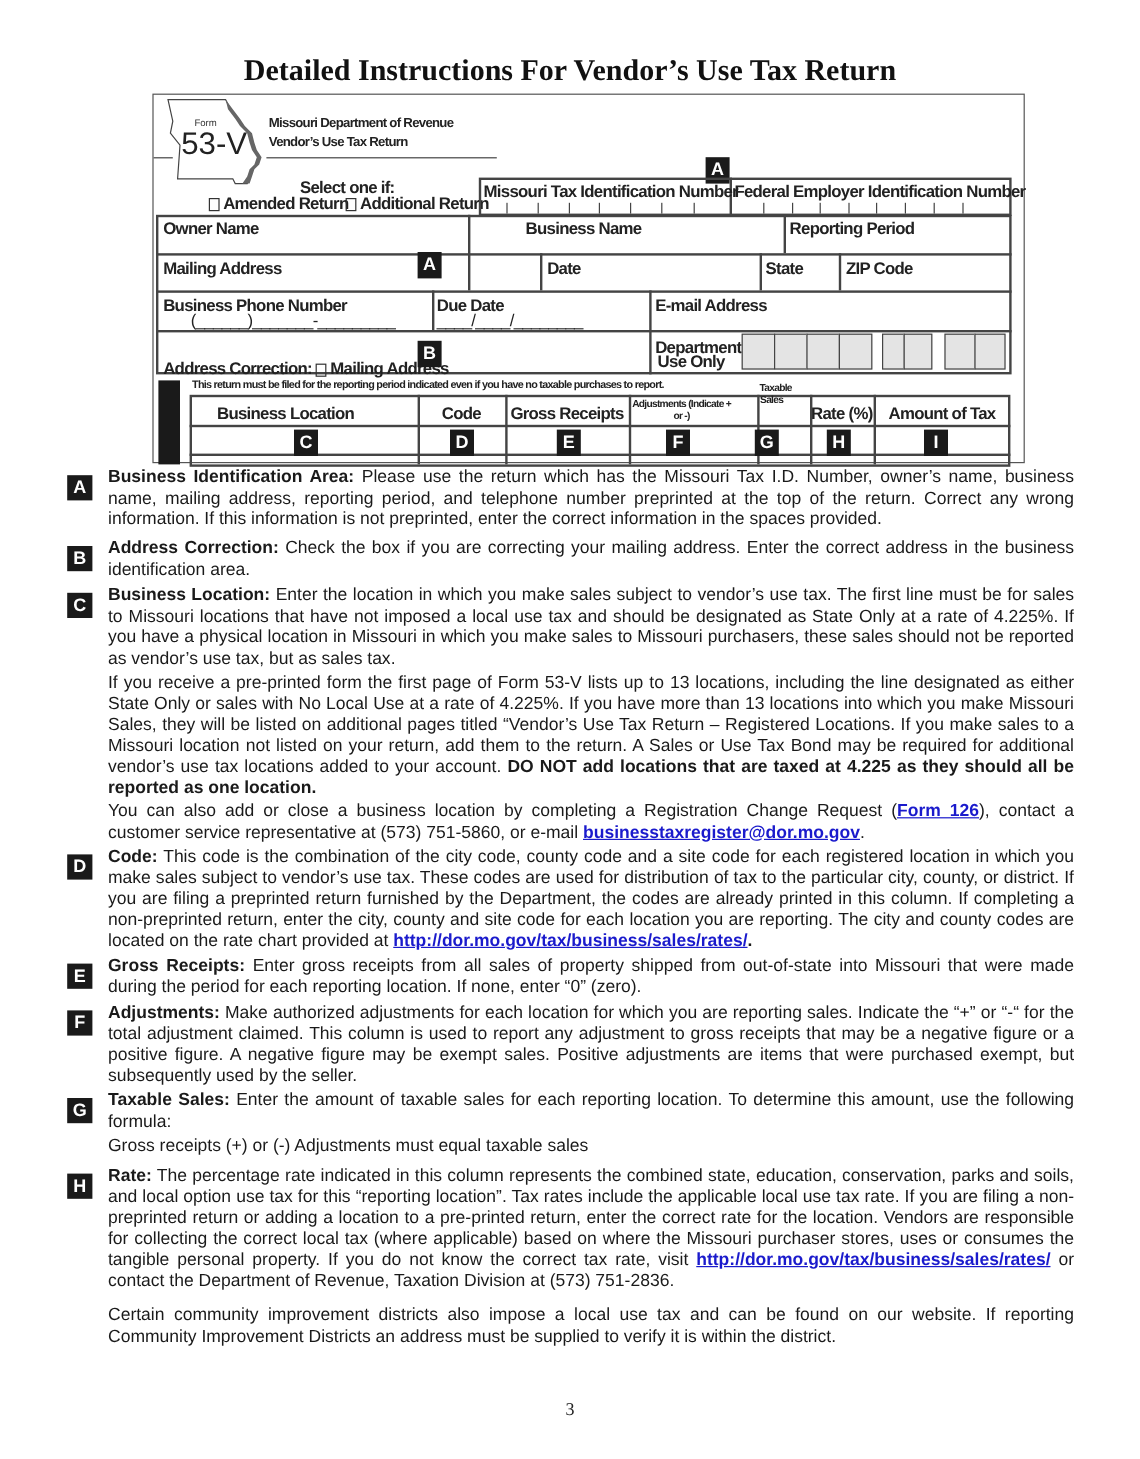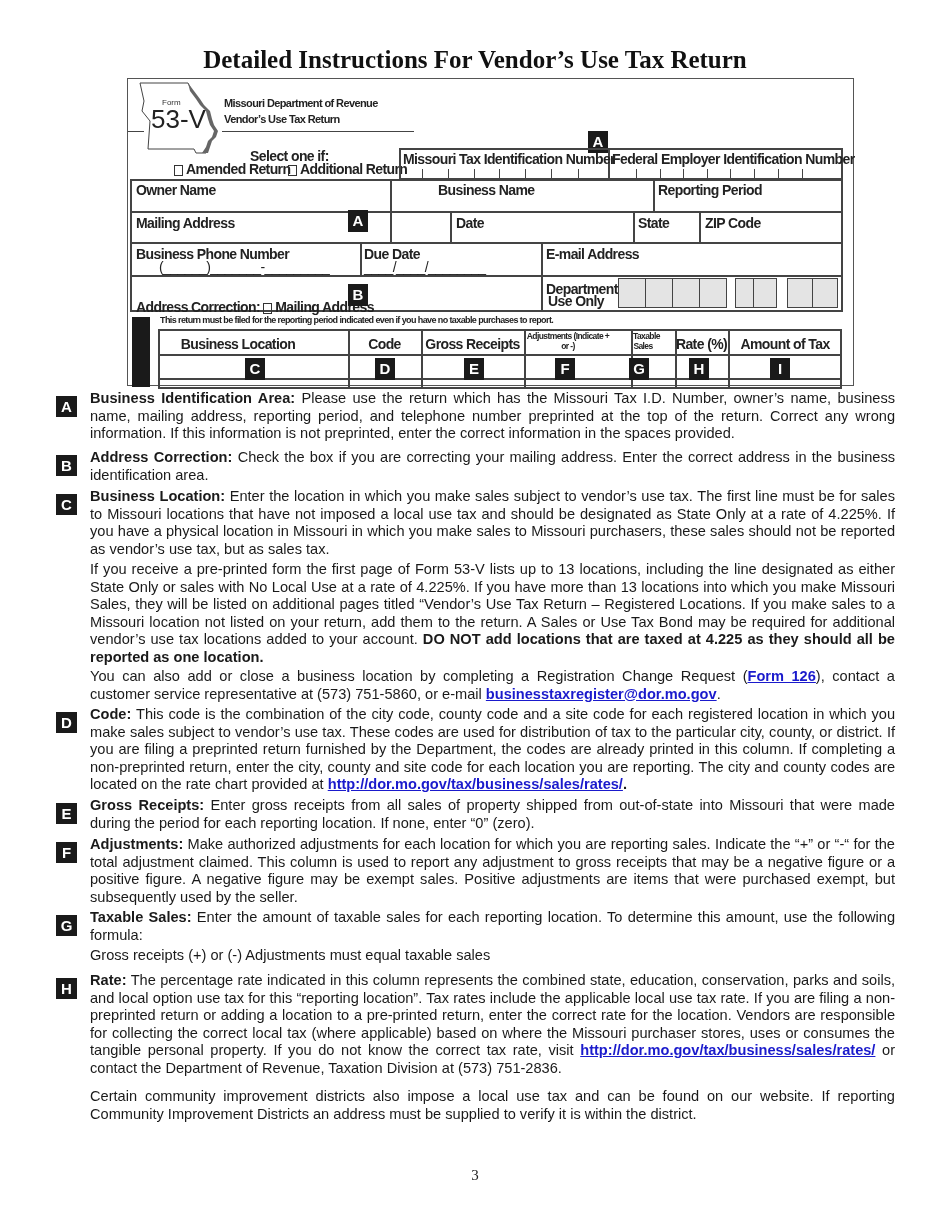--- a/index.html
+++ b/index.html
@@ -118,21 +118,21 @@
   <div class="vline" style="left:293px;top:250px;height:58px;"></div>
   <div class="vline" style="left:396px;top:250px;height:58px;"></div>
   <div class="vline" style="left:503px;top:250px;height:58px;"></div>
   <div class="vline" style="left:547px;top:250px;height:58px;"></div>
   <div class="vline" style="left:600px;top:250px;height:58px;"></div>
 
   <div class="flabel" style="left:30px;top:257px;width:160px;text-align:center;">Business Location</div>
   <div class="flabel" style="left:220px;top:257px;width:73px;text-align:center;">Code</div>
   <div class="flabel" style="left:293px;top:257px;width:103px;text-align:center;">Gross Receipts</div>
   <div class="flabel" style="left:398px;top:252px;width:84px;text-align:center;white-space:normal;line-height:10px;font-size:8.5px;">Adjustments (Indicate + or -)</div>
-  <div class="flabel" style="left:505px;top:252px;width:20px;text-align:center;white-space:normal;line-height:10px;font-size:8.5px;">Taxable Sales</div>
+  <div class="flabel" style="left:505px;top:239px;width:20px;text-align:center;white-space:normal;line-height:10px;font-size:8.5px;">Taxable Sales</div>
   <div class="flabel" style="left:547px;top:257px;width:53px;text-align:center;">Rate (%)</div>
   <div class="flabel" style="left:600px;top:257px;width:114px;text-align:center;">Amount of Tax</div>
 
   <div class="badge" style="left:117px;top:279px;">C</div>
   <div class="badge" style="left:247px;top:279px;">D</div>
   <div class="badge" style="left:336px;top:279px;">E</div>
   <div class="badge" style="left:427px;top:279px;">F</div>
   <div class="badge" style="left:501px;top:279px;">G</div>
   <div class="badge" style="left:561px;top:279px;">H</div>
   <div class="badge" style="left:642px;top:279px;">I</div>

